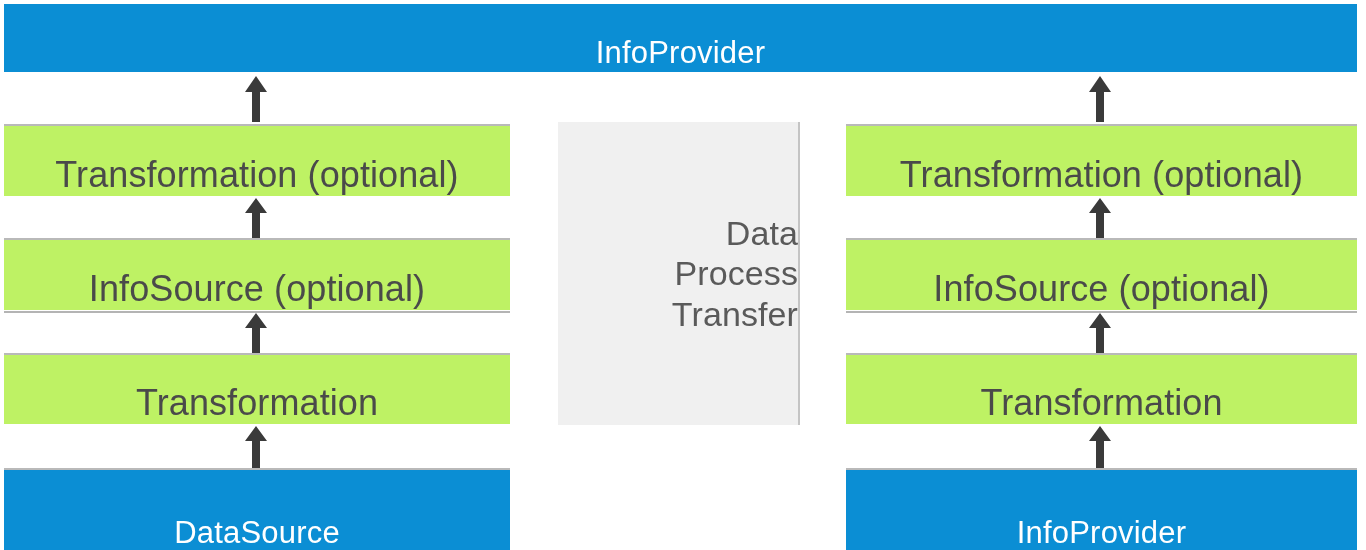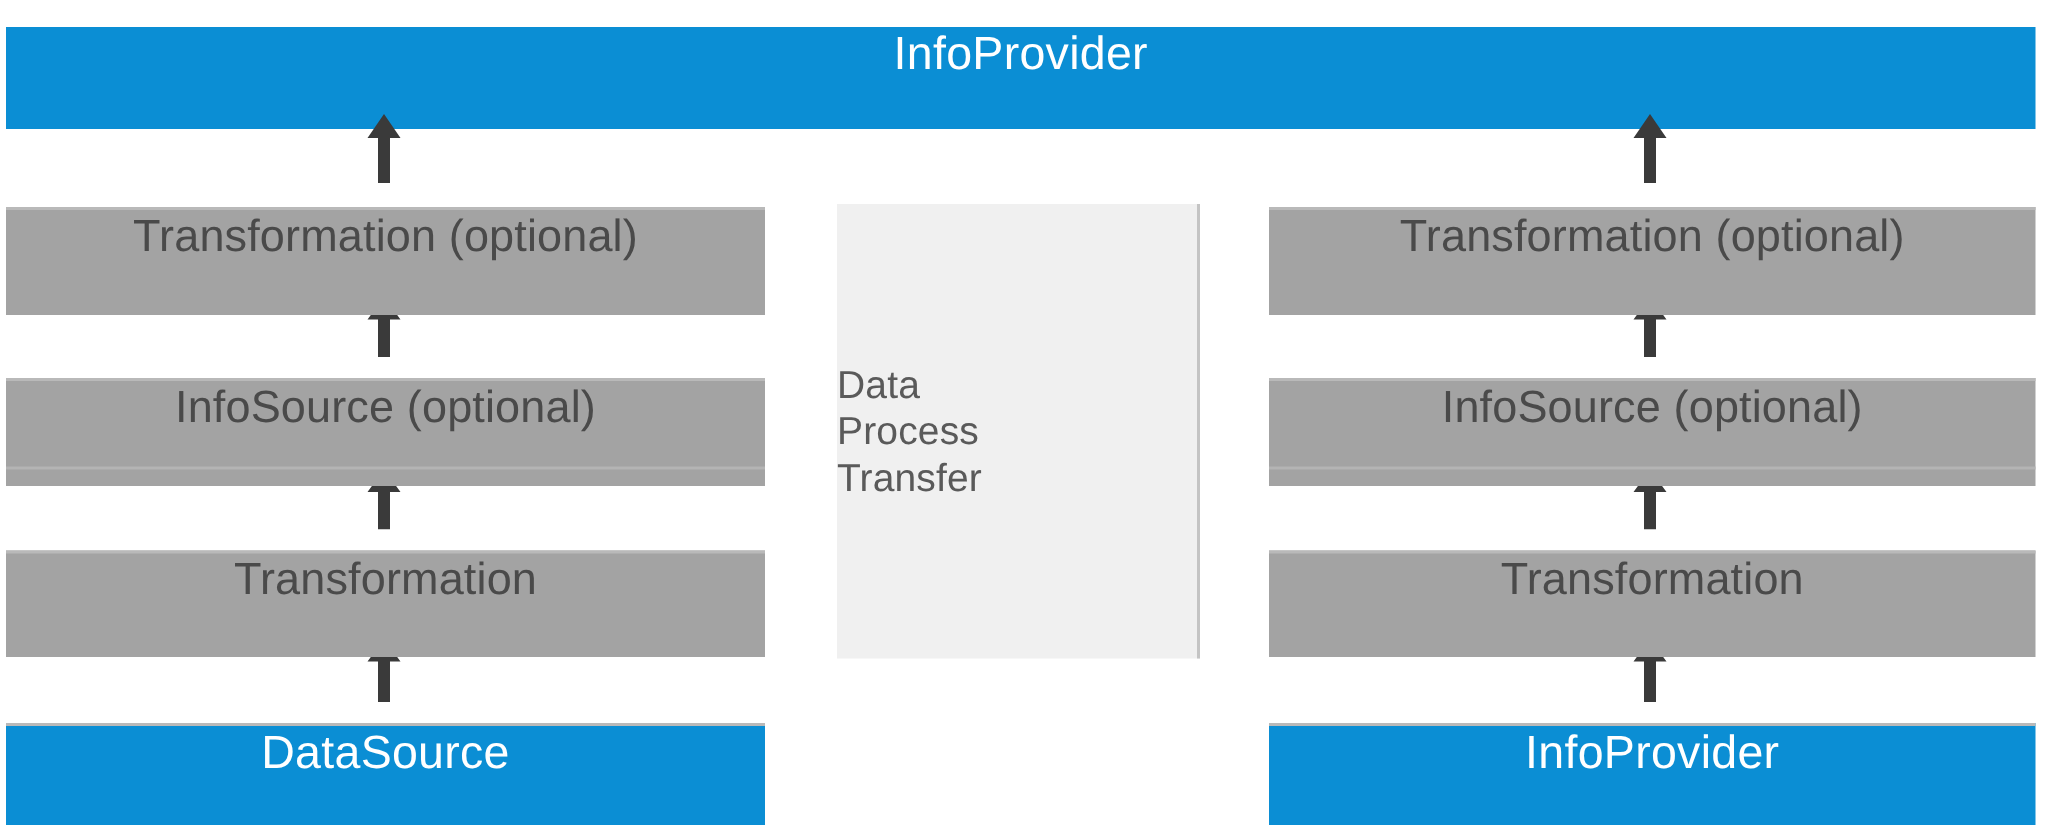--- a/index.html
+++ b/index.html
@@ -17,43 +17,42 @@
     height: 550px;
     background: #ffffff;
     overflow: hidden;
   }
 
   
   .box {
     position: absolute;
     box-sizing: border-box;
     display: flex;
-    align-items: flex-start;
+    align-items: flex-end;
     justify-content: center;
     text-align: center;
     line-height: 1.18;
     white-space: pre-line;
-    margin-top: 14px;
   }
   .box-blue {
     background: #0b8ed4;
     color: #ffffff;
     font-size: 31px;
     letter-spacing: 0.2px;
   }
   .box-gray {
-    background: #a3a3a3;
+    background: #bef264;
     color: #4a4a4a;
-    font-size: 30px;
+    font-size: 36px;
     letter-spacing: 0.1px;
   }
   .box-dtp {
     background: #f0f0f0;
     color: #5a5a5a;
-    font-size: 26px;
+    font-size: 34px;
     letter-spacing: 0.1px;
     flex-direction: column;
   }
   .box-dtp .dtp-line { display: block; }
 
   
   .edge-top { border-top: 2px solid #b9b9b9; }
 
   
   #infoprovider-top {

